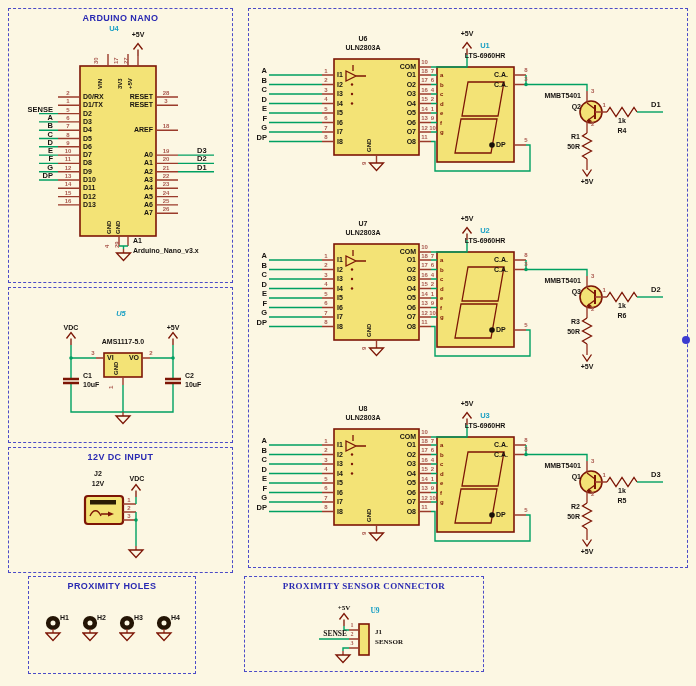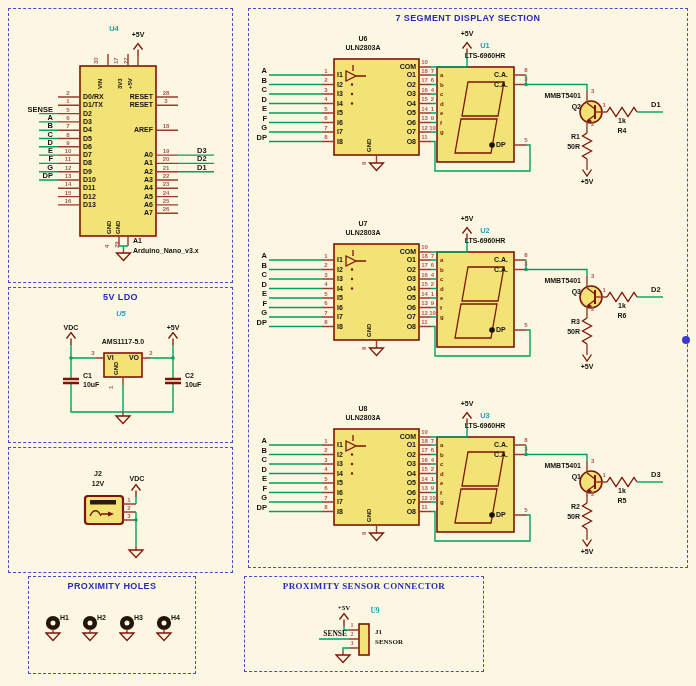--- a/index.html
+++ b/index.html
@@ -77,20 +77,21 @@
     <path class="p" d="M49,88H71M49,96.3H71M49,104.6H71M49,112.9H71M49,121.2H71M49,129.5H71M49,137.8H71M49,146.1H71M49,154.4H71M49,162.7H71M49,171H71M49,179.3H71M49,187.6H71M49,195.9H71"></path>
     <path class="w" d="M30,104.6H49M30,112.9H49M30,121.2H49M30,129.5H49M30,137.8H49M30,146.1H49M30,154.4H49M30,162.7H49M30,171H49"></path>
     <path class="p" d="M147,88H169M147,96.3H169M147,121.2H169M147,146.1H169M147,154.4H169M147,162.7H169M147,171H169M147,179.3H169M147,187.6H169M147,195.9H169M147,204.2H169"></path>
     <path class="w" d="M169,146.1H205M169,154.4H205M169,162.7H205"></path>
     <path class="p" d="M99,45V57M119,45V57M129,47V57"></path>
     <path class="p" d="M110,227V237M119,227V237"></path>
     <path class="w" d="M110,237H119M114.5,237V240"></path>
     <use href="#gnd" x="114.5" y="240"></use>
     <use href="#pwr" x="129" y="34"></use>
   </svg>
+  <div class="sec-title">ARDUINO NANO</div>
   <div class="t cyan c" style="left:70px;top:16px;width:70px;">U4</div>
   <div class="t c" style="left:115px;top:22px;width:28px;">+5V</div>
 
     <div class="arow" style="--i: 0;">
       <div class="t net r net-t"></div>
       <div class="t num pn">2</div>
       <div class="t name">D0/RX</div>
     </div>
 
     <div class="arow" style="--i: 1;">
@@ -282,21 +283,20 @@
     <rect x="95" y="65" width="38" height="24" class="body"></rect>
     <path class="p" d="M87,70H95M133,70H141M114,89V97"></path>
     <path class="w" d="M62,57V70H87M141,70H164V57M62,70V91M62,95V124H164V95M164,91V70M114,97V124"></path>
     <path class="d" style="stroke-width:2.4" d="M54,91H70M54,95H70M156,91H172M156,95H172"></path>
     <circle class="jdot" cx="62" cy="70" r="1.8"></circle>
         <circle class="jdot" cx="164" cy="70" r="1.8"></circle>
     <use href="#pwr" x="62" y="44"></use>
     <use href="#pwr" x="164" y="44"></use>
     <use href="#gnd" x="114" y="124"></use>
   </svg>
-  <div class="sec-title">5V LDO</div>
   <div class="t cyan c" style="left:77px;top:22px;width:70px;font-style:italic;">U5</div>
   <div class="t c" style="left:48px;top:36px;width:28px;">VDC</div>
   <div class="t c" style="left:150px;top:36px;width:28px;">+5V</div>
   <div class="t c" style="left:80px;top:50px;width:68px;">AMS1117-5.0</div>
   <div class="t pn c" style="left:79px;top:61.5px;width:10px;">3</div>
   <div class="t pn c" style="left:137px;top:61.5px;width:10px;">2</div>
   <div class="t" style="left:98px;top:66px;">VI</div>
   <div class="t r" style="left:112px;top:66px;width:18px;">VO</div>
   <div class="t rv" style="left:111px;top:80px;">GND</div>
   <div class="t rv rvn" style="left:106px;top:94px;">1</div>
@@ -312,20 +312,21 @@
     <rect x="76" y="48" width="38" height="28" rx="3" class="body" style="stroke-width:2.2"></rect>
     <rect x="81" y="52" width="26" height="4.5" fill="#2a1b04"></rect>
     <path class="d" d="M81,68C84,61 89,61 92,68M92,66H100"></path>
     <polygon points="99,63.5 105,66 99,68.5" fill="#7c1505"></polygon>
     <path class="p" d="M114,56H127M114,64H127M114,72H127"></path>
     <path class="w" d="M127,49V56M127,64V98"></path>
     <circle class="jdot" cx="127" cy="72" r="1.8"></circle>
     <use href="#pwr" x="127" y="36"></use>
     <use href="#gnd" x="127" y="98"></use>
   </svg>
+  <div class="sec-title">12V DC INPUT</div>
   <div class="t c" style="left:75px;top:22px;width:28px;">J2</div>
   <div class="t c" style="left:75px;top:32px;width:28px;">12V</div>
   <div class="t c" style="left:114px;top:27px;width:28px;">VDC</div>
 
     <div class="jrow" style="--i: 0;">
       <div class="t num pn">1</div>
     </div>
 
     <div class="jrow" style="--i: 1;">
       <div class="t num pn">2</div>
@@ -370,21 +371,20 @@
         <circle cx="8" cy="16" r="4.8" fill="none" stroke="#241505" stroke-width="4.6"></circle>
         <use href="#gnd" x="8" y="22"></use>
       </svg>
       <div class="t hlabel">H4</div>
     </div>
 
 </div>
 
 
 <div class="sec" style="left:248px;top:8px;width:440px;height:560px;">
-  <div class="sec-title">7 SEGMENT DISPLAY SECTION</div>
 
     <div class="block" style="--i: 0;">
       <svg width="440" height="185">
         <rect x="85" y="30" width="85" height="96" class="body"></rect>
         <rect x="188" y="38" width="77" height="95" class="body"></rect>
         <path class="w" d="M20,46H73M20,55.5H73M20,65H73M20,74.5H73M20,84H73M20,93.5H73M20,103H73M20,112.5H73"></path>
         <path class="p" d="M73,46H85M73,55.5H85M73,65H85M73,74.5H85M73,84H85M73,93.5H85M73,103H85M73,112.5H85"></path>
         <path class="p" d="M170,38H182M170,46H182M170,55.5H182M170,65H182M170,74.5H182M170,84H182M170,93.5H182M170,103H182M170,112.5H182"></path>
         <path class="w" d="M182,46H188M182,55.5H188M182,65H188M182,74.5H188M182,84H188M182,93.5H188M182,103H188"></path>
         <path class="w" d="M182,38H218V26"></path>

